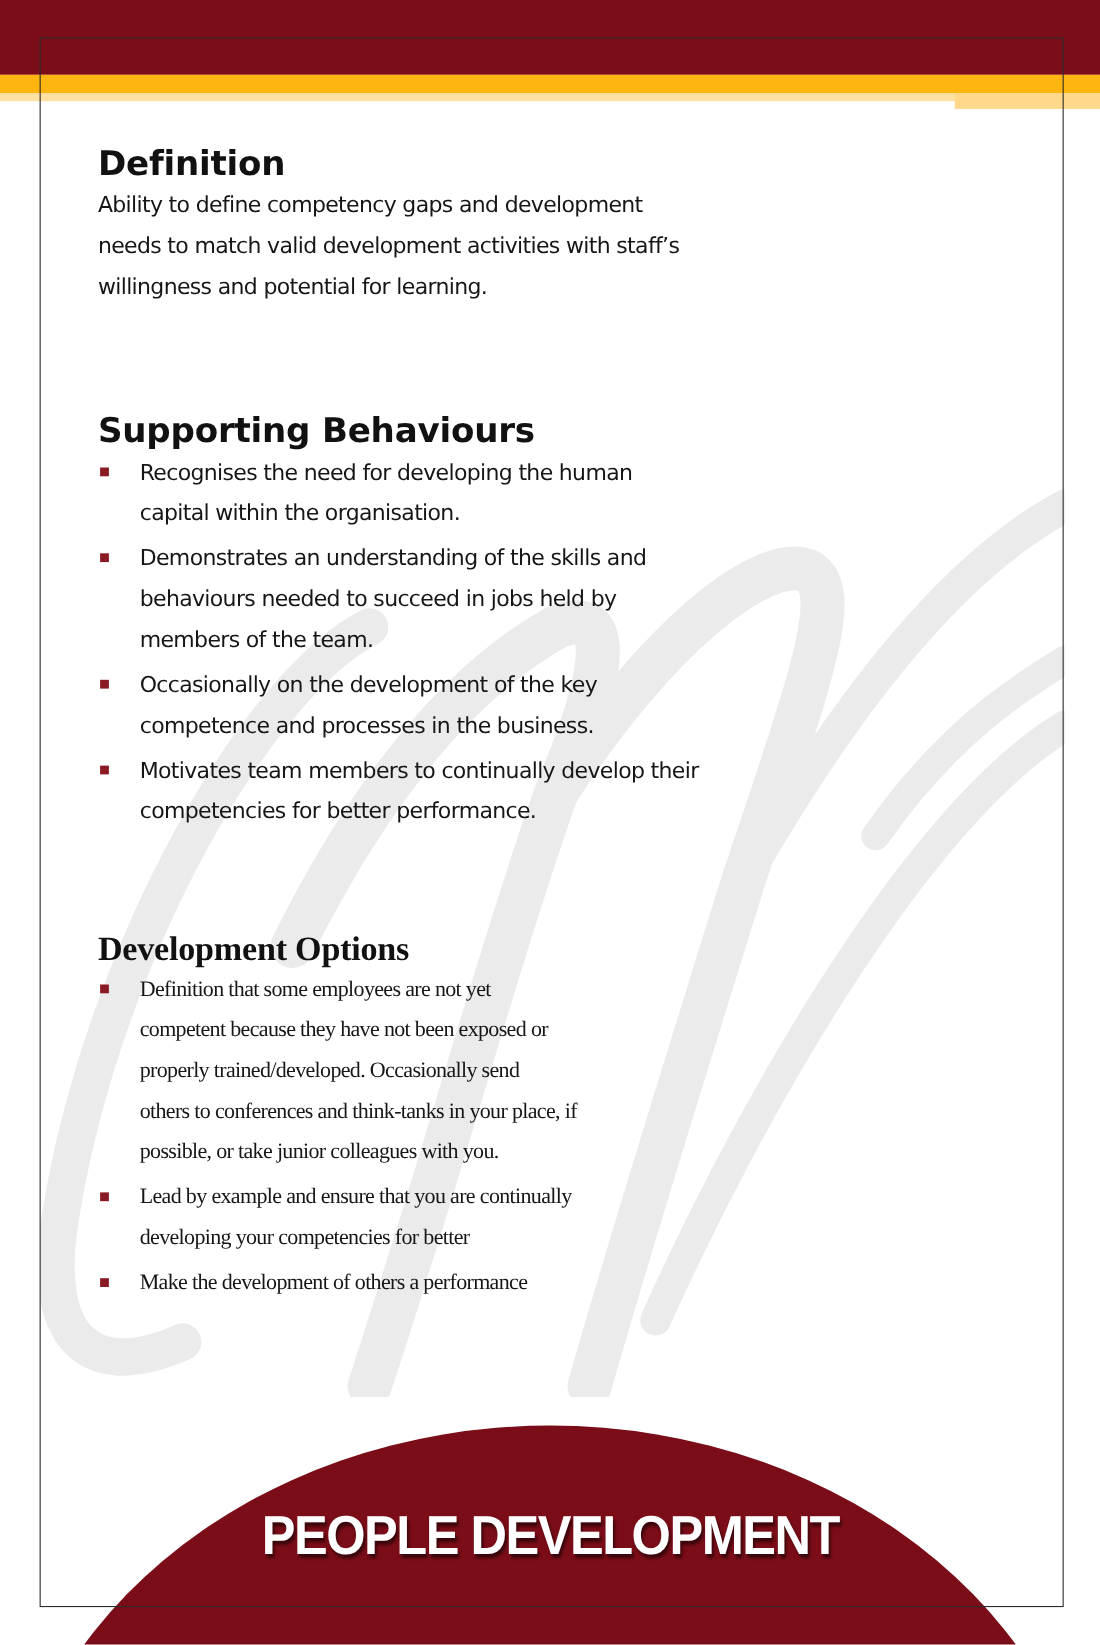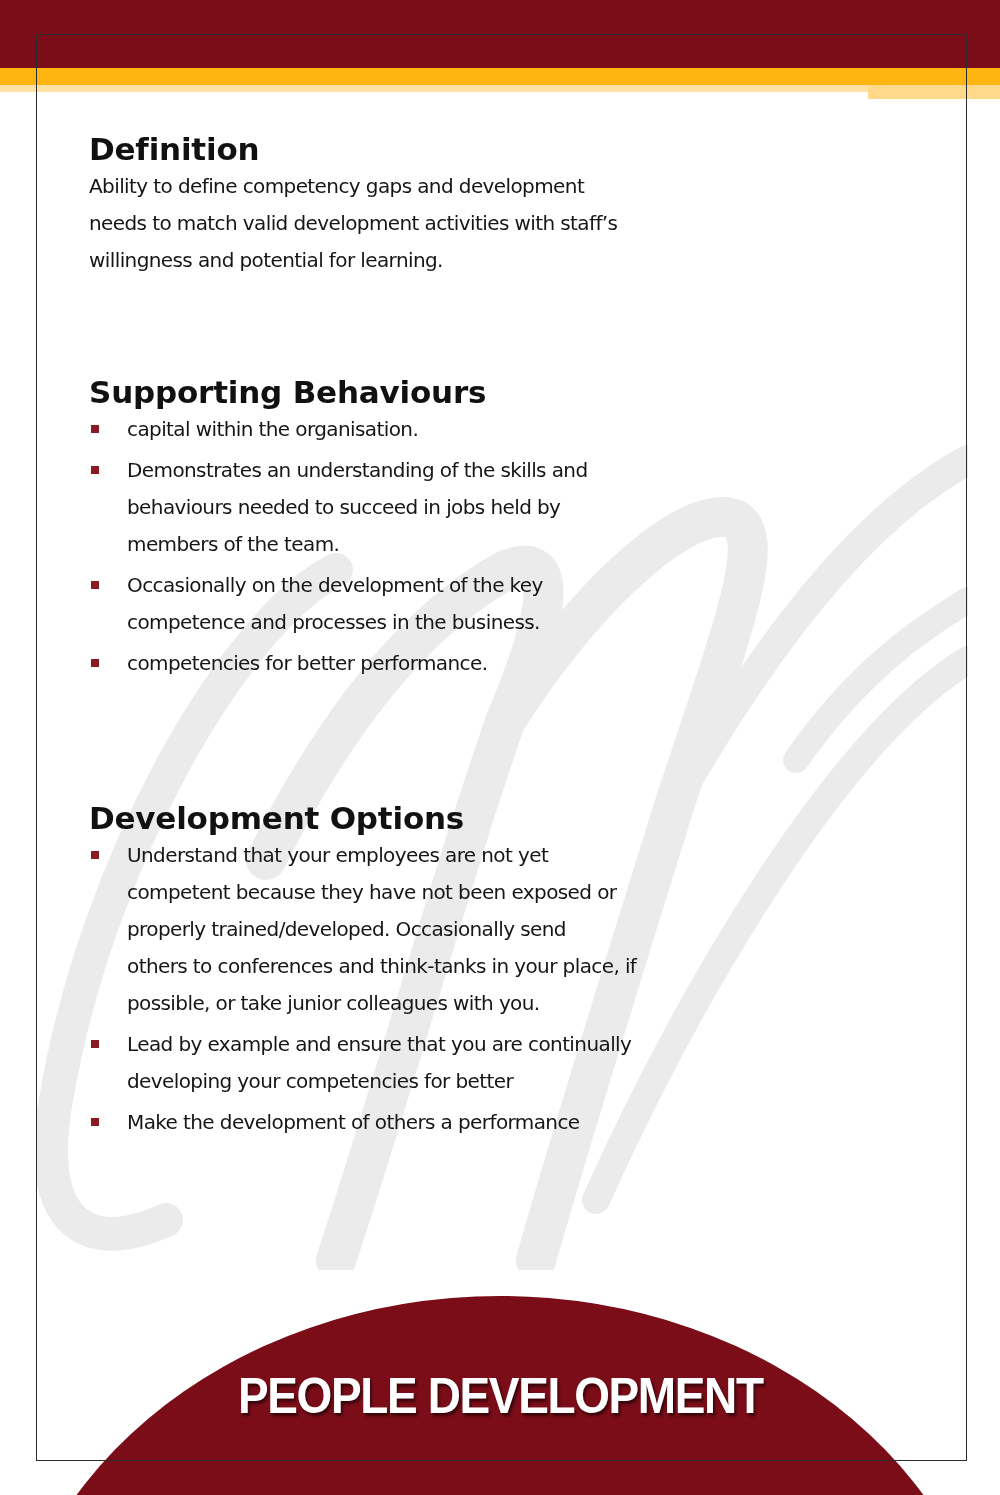--- a/index.html
+++ b/index.html
@@ -87,20 +87,21 @@
     <div class="para-line">needs to match valid development activities with staff’s</div>
     <div class="para-line">willingness and potential for learning.</div>
   </div>
 
   <div class="section" style="top:329px;margin-top:45px;">
     <div class="heading">Supporting Behaviours</div>
 
     <div class="item">
       <span class="bullet"></span>
       <div class="item-lines">
+        <div class="para-line">Recognises the need for developing the human</div>
         <div class="para-line">capital within the organisation.</div>
       </div>
     </div>
 
     <div class="item">
       <span class="bullet"></span>
       <div class="item-lines">
         <div class="para-line">Demonstrates an understanding of the skills and</div>
         <div class="para-line">behaviours needed to succeed in jobs held by</div>
         <div class="para-line">members of the team.</div>
@@ -112,32 +113,33 @@
       <span class="bullet"></span>
       <div class="item-lines">
         <div class="para-line">Occasionally on the development of the key</div>
         <div class="para-line">competence and processes in the business.</div>
       </div>
     </div>
 
     <div class="item">
       <span class="bullet"></span>
       <div class="item-lines">
+        <div class="para-line">Motivates team members to continually develop their</div>
         <div class="para-line">competencies for better performance.</div>
       </div>
     </div>
   </div>
 
-  <div class="section" style="top:800px;">
+  <div class="section" style="top:844px;font-family:Liberation Serif, serif;">
     <div class="heading">Development Options</div>
 
     <div class="item">
       <span class="bullet"></span>
       <div class="item-lines">
-        <div class="para-line">Understand that your employees are not yet</div>
+        <div class="para-line">Definition that some employees are not yet</div>
         <div class="para-line">competent because they have not been exposed or</div>
         <div class="para-line">properly trained/developed. Occasionally send</div>
         <div class="para-line">others to conferences and think-tanks in your place, if</div>
         <div class="para-line">possible, or take junior colleagues with you.</div>
       </div>
     </div>
 
     <div class="item">
       <span class="bullet"></span>
       <div class="item-lines">

